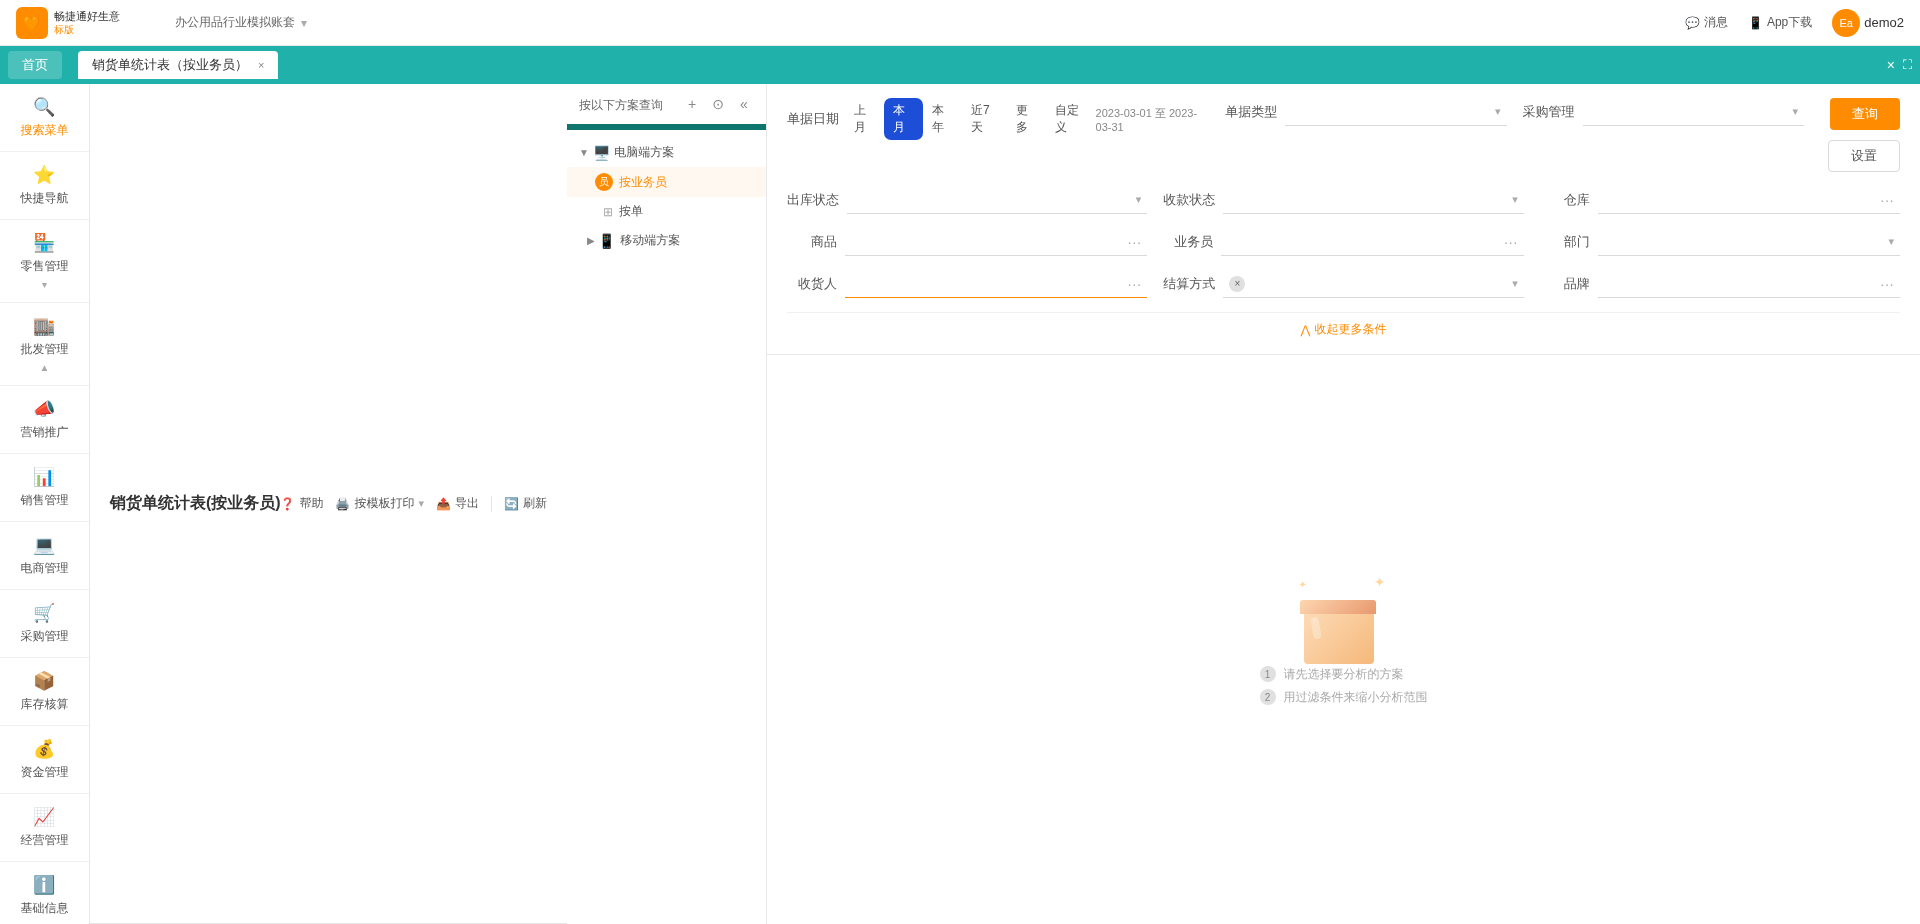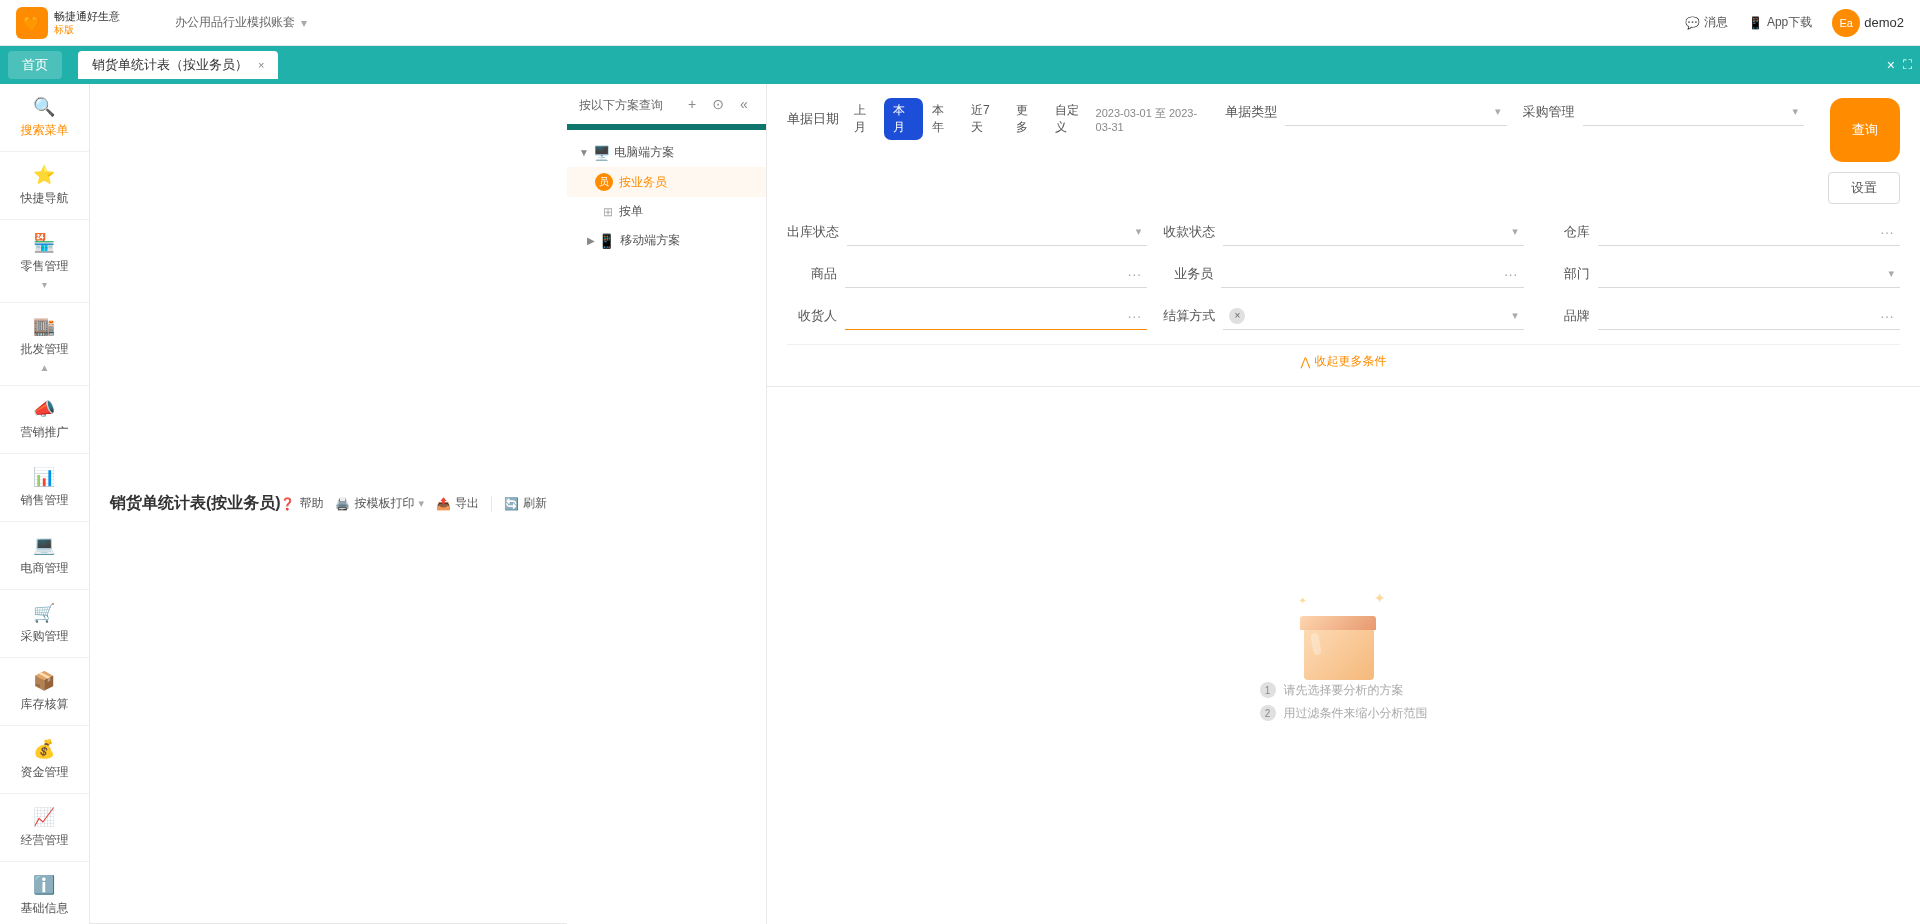--- a/index.html
+++ b/index.html
@@ -121,22 +121,22 @@
     .filter-input .clear-btn { background: #e0e0e0; border-radius: 50%; width: 16px; height: 16px; display: flex; align-items: center; justify-content: center; font-size: 10px; color: #666; cursor: pointer; }
 
     
     .date-filter { display: flex; align-items: center; gap: 0; }
     .date-btn { padding: 3px 8px; font-size: 12px; cursor: pointer; color: #555; border: 1px solid transparent; }
     .date-btn.active { background: #1d4ed8; color: #fff; border-radius: 7px; }
     .date-range { font-size: 11px; color: #888; }
 
     
     .query-btn {
-      background: #ff8c00; color: #fff; border: none; border-radius: 13px;
-      padding: 23px 22px; font-size: 13px; cursor: pointer; font-family: inherit;
+      background: #ff8c00; color: #fff; border: none; border-radius: 4px;
+      padding: 7px 22px; font-size: 13px; cursor: pointer; font-family: inherit;
     }
     .setting-btn {
       background: #fff; color: #555; border: 1px solid #d9d9d9; border-radius: 4px;
       padding: 6px 22px; font-size: 13px; cursor: pointer; font-family: inherit; margin-top: 4px; display: block;
     }
     .action-col { display: flex; flex-direction: column; gap: 6px; align-items: flex-end; min-width: 80px; }
 
     
     .collapse-bar {
       display: flex; align-items: center; justify-content: center;

